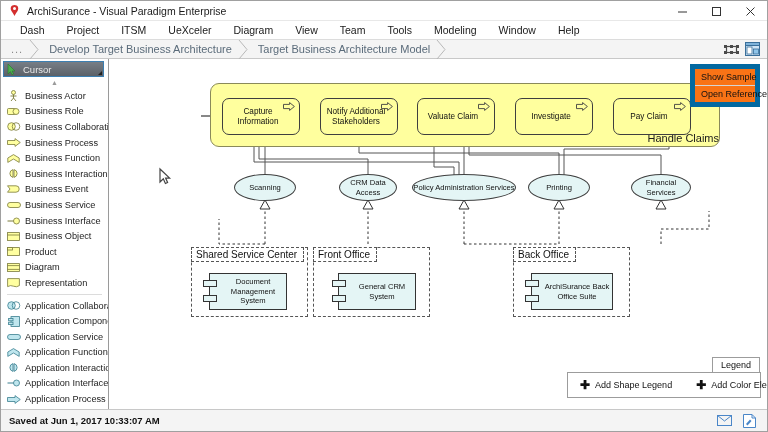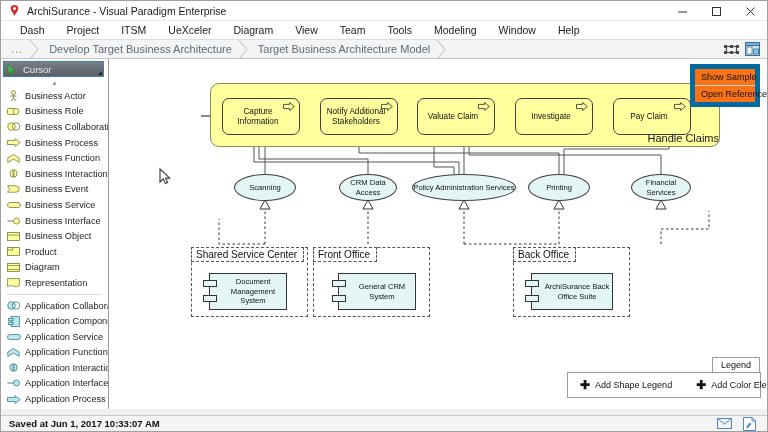--- a/index.html
+++ b/index.html
@@ -205,21 +205,21 @@
     display:flex; align-items:center;
   }
   .legend-btn { display:flex; align-items:center; gap:5px; padding: 0 12px; }
   .legend-btn .plus { font-size:12px; font-weight:bold; color:#111; line-height:1;}
   .legend-btn span.lbl { font-size:9px; color:#111; white-space:nowrap;}
 
   .mouse-cursor { position:absolute; }
 
   
   .statusbar {
-    position:absolute; left:0; right:0; bottom:0; height:16px;
+    position:absolute; left:0; right:0; bottom:0; height:22px;
     background:#f4f4f4; border-top:1px solid #c8c8c8;
     display:flex; align-items:center;
   }
   .status-text { font-size:9.5px; color:#111; padding-left:8px; font-weight:bold;}
   .status-icons { margin-left:auto; display:flex; gap:10px; padding-right:10px;}
   .status-icons div { width:15px;height:13px; display:flex;align-items:center;justify-content:center;}
 
   svg { overflow: visible; }
 </style>
 </head>

